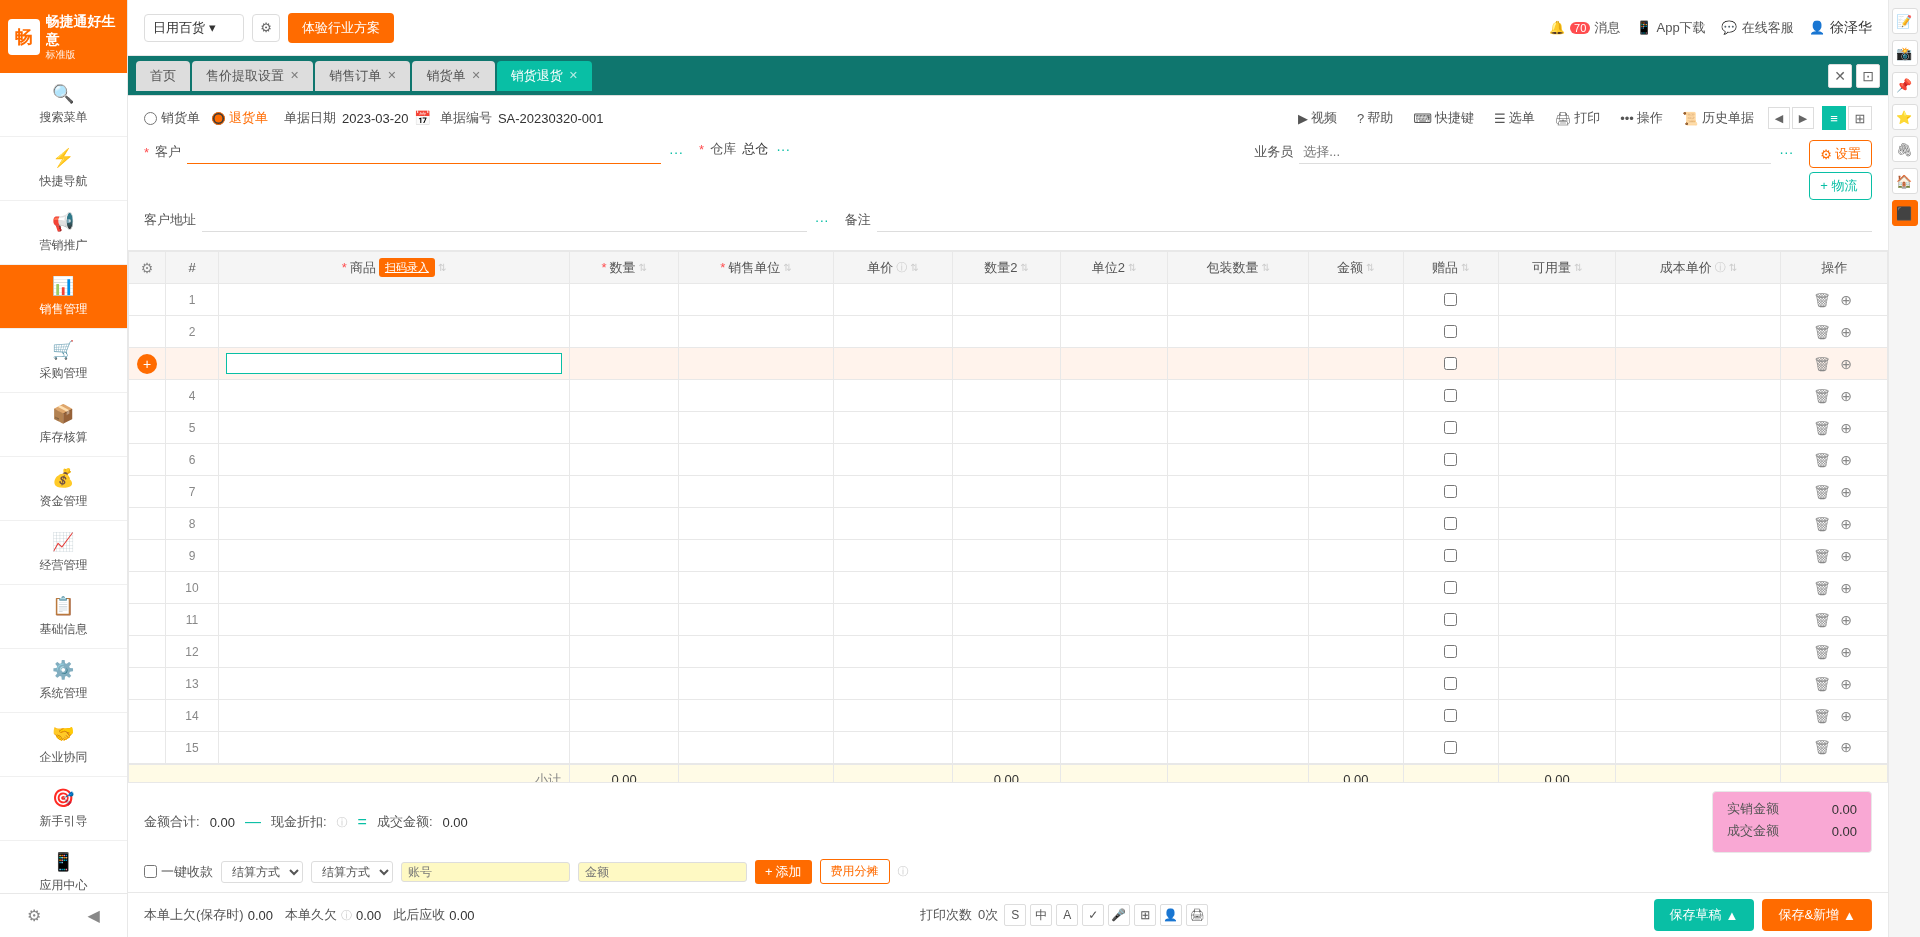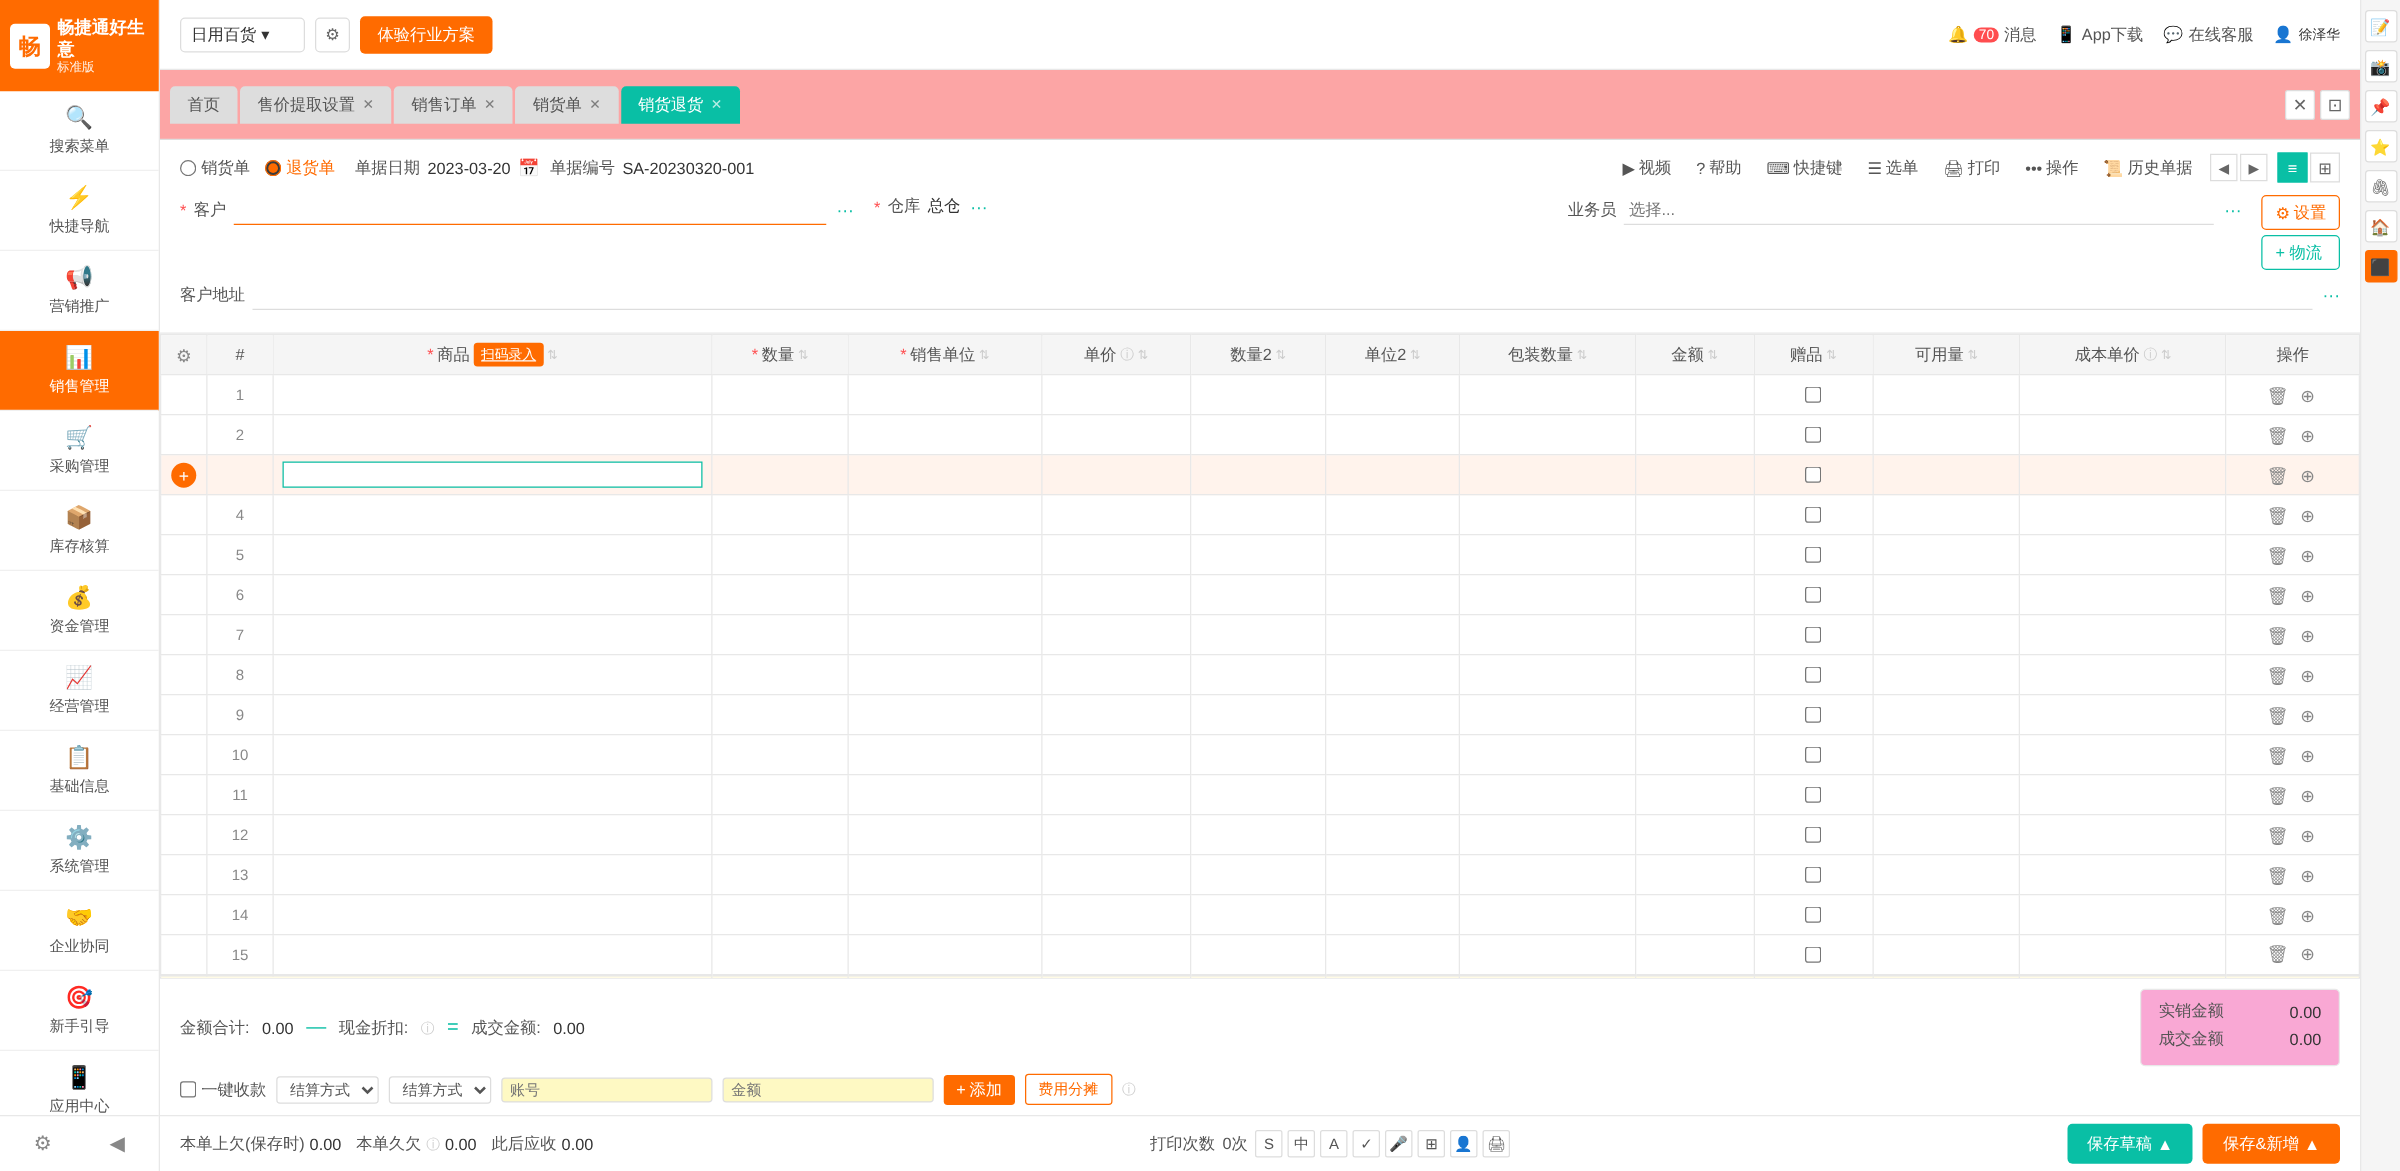--- a/index.html
+++ b/index.html
@@ -25,24 +25,24 @@
 
     
     .top-header { height: 56px; background: #fff; display: flex; align-items: center; justify-content: space-between; padding: 0 16px; border-bottom: 1px solid #e8e8e8; flex-shrink: 0; }
     .top-header-left { display: flex; align-items: center; gap: 8px; }
     .breadcrumb-select { border: 1px solid #ddd; border-radius: 4px; padding: 4px 8px; color: #333; background: #fff; cursor: pointer; display: flex; align-items: center; gap: 4px; min-width: 100px; }
     .settings-btn { width: 28px; height: 28px; border: 1px solid #ddd; border-radius: 4px; display: flex; align-items: center; justify-content: center; cursor: pointer; color: #666; }
     .trial-btn { background: #ff6b00; color: #fff; border: none; border-radius: 4px; padding: 6px 14px; cursor: pointer; font-size: 13px; }
     .top-header-right { display: flex; align-items: center; gap: 16px; }
     .header-action { display: flex; align-items: center; gap: 4px; color: #555; cursor: pointer; font-size: 13px; }
     .notification-badge { background: #ff4d4f; color: #fff; border-radius: 10px; font-size: 11px; padding: 0 4px; min-width: 16px; text-align: center; }
-    .user-name { color: #333; font-size: 11px; cursor: pointer; }
-
-    
-    .tab-bar { height: 56px; background: #fca5a5; display: flex; align-items: center; padding: 0 8px; gap: 2px; border-bottom: 1px solid #ddd; flex-shrink: 0; }
+    .user-name { color: #333; font-size: 14px; cursor: pointer; }
+
+    
+    .tab-bar { height: 40px; background: #0f766e; display: flex; align-items: center; padding: 0 8px; gap: 2px; border-bottom: 1px solid #ddd; flex-shrink: 0; }
     .tab { display: flex; align-items: center; gap: 4px; padding: 6px 14px; border-radius: 4px 4px 0 0; cursor: pointer; color: #555; background: #ddd; font-size: 13px; }
     .tab.active { background: #09bfa5; color: #fff; }
     .tab-close { font-size: 11px; cursor: pointer; opacity: 0.7; margin-left: 2px; }
     .tab-window-btns { margin-left: auto; display: flex; gap: 4px; }
     .win-btn { width: 24px; height: 24px; display: flex; align-items: center; justify-content: center; cursor: pointer; color: #666; font-size: 14px; border: 1px solid #ddd; border-radius: 2px; background: #fff; }
 
     
     .form-area { background: #fff; padding: 10px 16px; flex-shrink: 0; border-bottom: 1px solid #e8e8e8; }
     .form-toolbar { display: flex; align-items: center; gap: 8px; margin-bottom: 10px; flex-wrap: wrap; }
     .form-toolbar .radio-group { display: flex; align-items: center; gap: 12px; margin-right: 8px; }
@@ -355,20 +355,24 @@
         </button>
       </div>
     </div>
 
     <div class="form-row">
       <div class="form-field" style="flex:2;">
         <span class="form-label">客户地址</span>
         <input class="form-input" style="">
         <span class="form-dots">···</span>
       </div>
+      <div class="form-field" style="flex:3;">
+        <span class="form-label">备注</span>
+        <input class="form-input" style="flex: 1 1 0%;">
+      </div>
     </div>
   </div>
 
   <div class="table-area">
     <table class="data-table">
       <thead>
         <tr>
           <th class="table-config-col">
             <span class="table-config-btn">⚙</span>
           </th>

